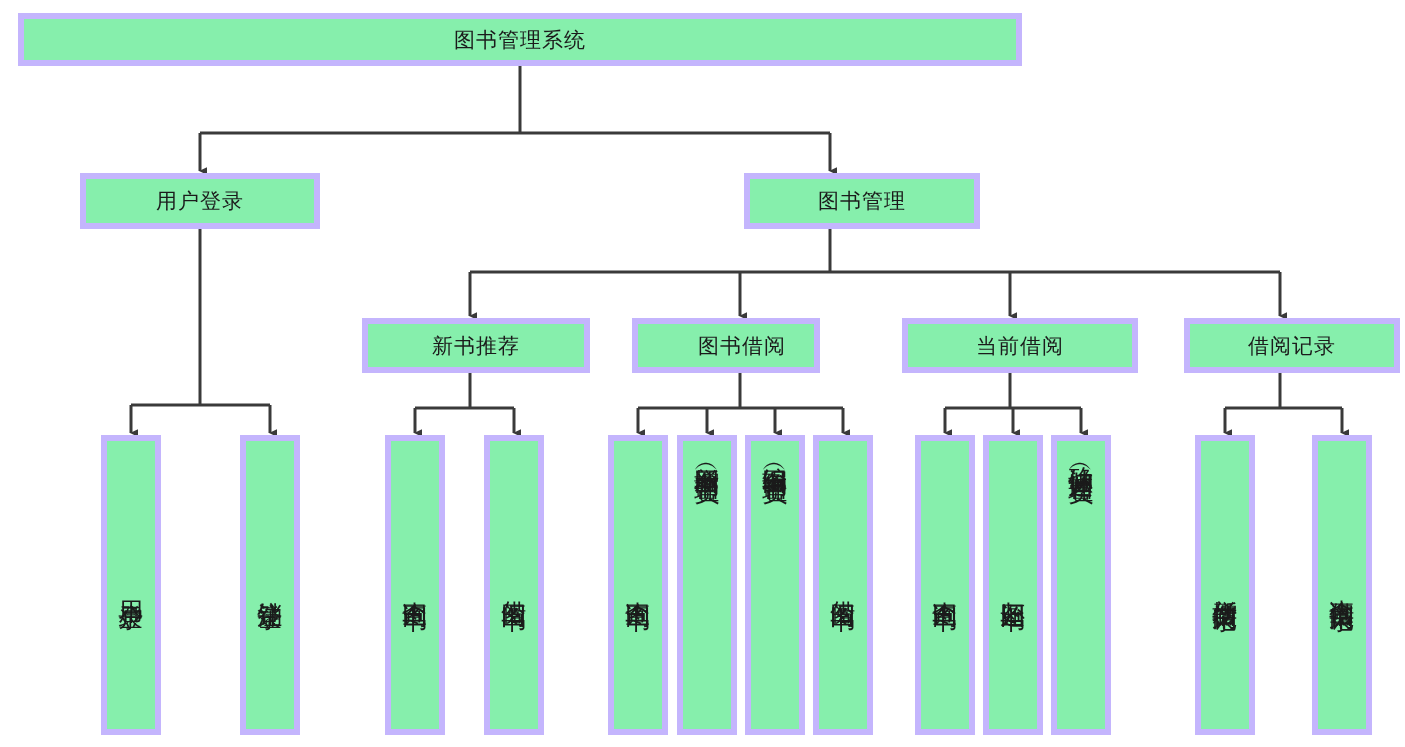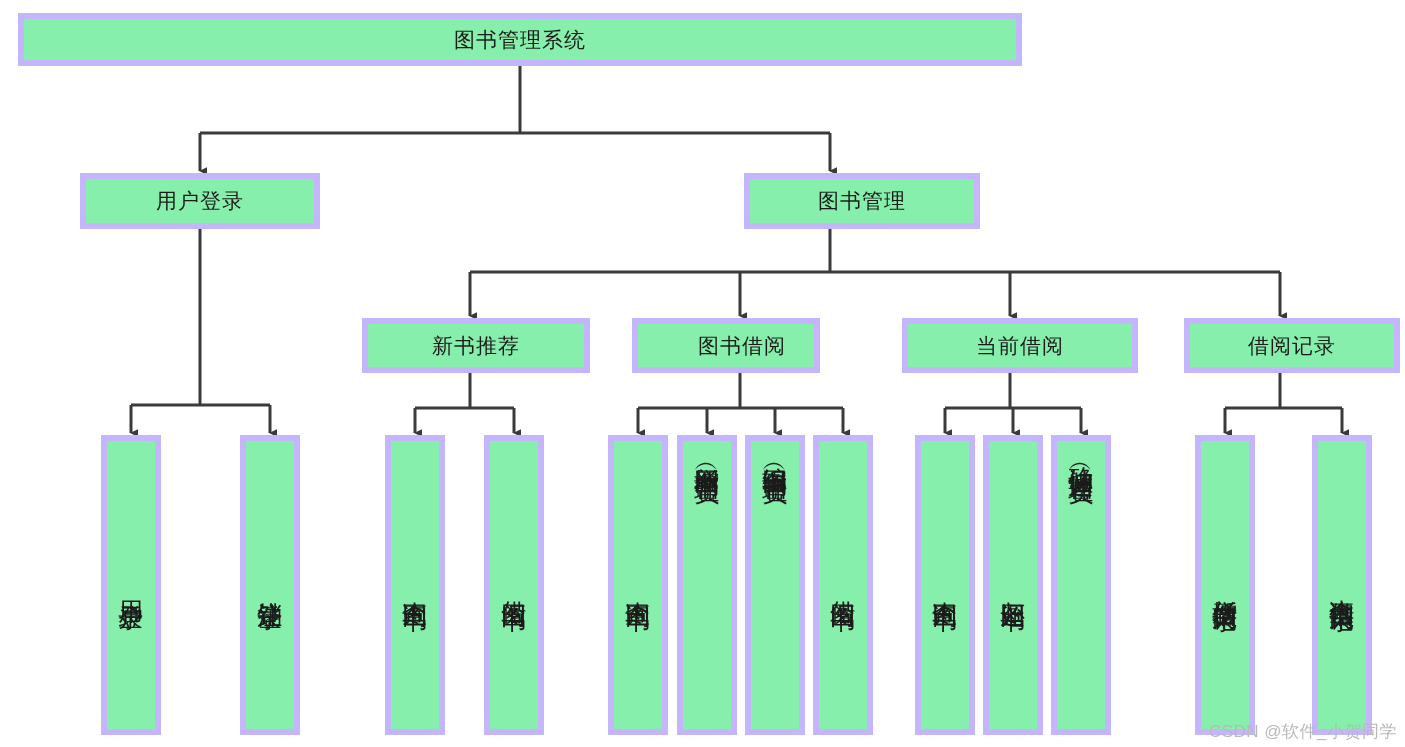--- a/index.html
+++ b/index.html
@@ -171,14 +171,13 @@
         <span class="vlabel">确认归还（管理员）</span>
       </div>
       <div class="node vertical centered" id="node-leaf-record-add" style="left: 1195px; top: 435px; width: 60px; height: 300px;">
         <span class="vlabel">新增借阅记录</span>
       </div>
       <div class="node vertical centered" id="node-leaf-record-query" style="left: 1312px; top: 435px; width: 60px; height: 300px;">
         <span class="vlabel">查询借阅记录</span>
       </div>
     </div>
 
-  <div id="watermark">CSDN @软件_小贺同学</div>
 </div>
 
 </body></html>

